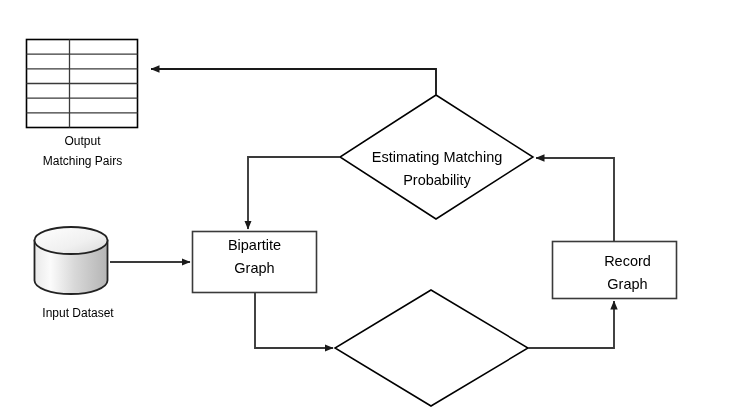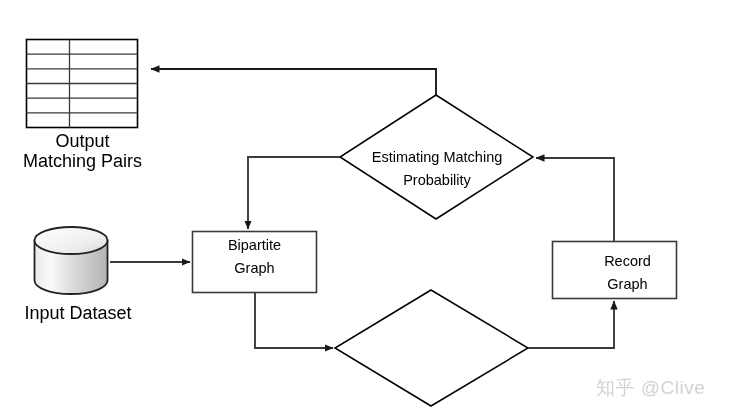--- a/index.html
+++ b/index.html
@@ -35,21 +35,21 @@
     font-size: 14.5px;
     line-height: 23px;
     white-space: pre-line;
     pointer-events: none;
   }
   .caption {
     position: absolute;
     text-align: center;
     color: #000000;
     font-family: "Liberation Sans", sans-serif;
-    font-size: 18px;
+    font-size: 12px;
     line-height: 20px;
     white-space: pre-line;
   }
   #watermark {
     position: absolute;
     left: 596px;
     top: 375px;
     font-family: "Liberation Sans", sans-serif;
     font-size: 19px;
     color: #d2d2d2;
@@ -124,15 +124,14 @@
   <div class="node-label" style="left:192px; top:234px; width:125px;">Bipartite
 Graph</div>
 
   <div class="node-label" style="left:552px; top:250px; width:151px;">Record
 Graph</div>
 
   <div class="node-label" style="left:341px; top:146px; width:192px;">Estimating Matching
 Probability</div>
 
 
-  <div id="watermark">知乎 @Clive</div>
 
 </div>
 
 </body></html>

